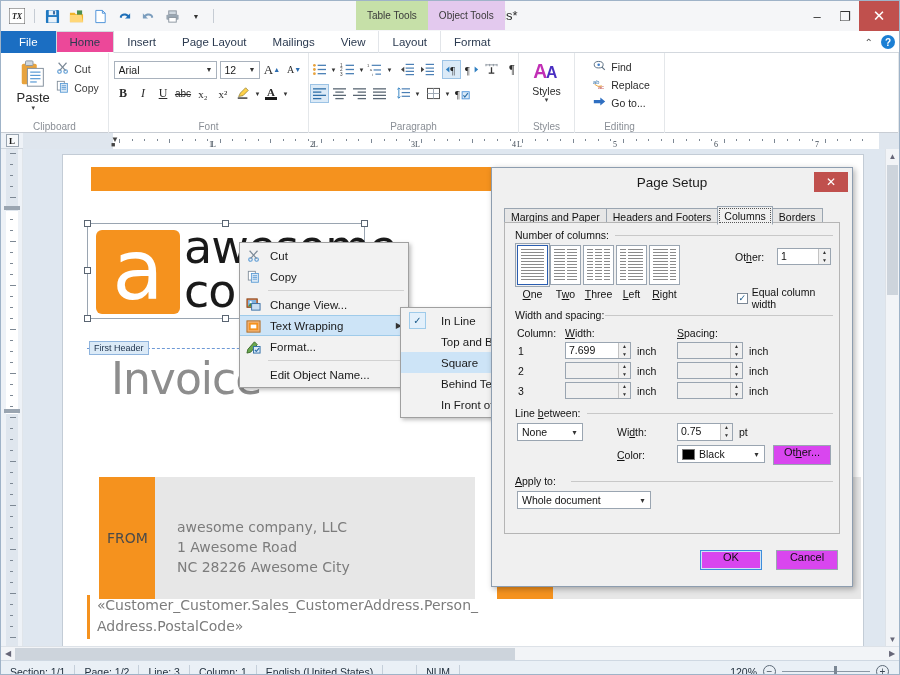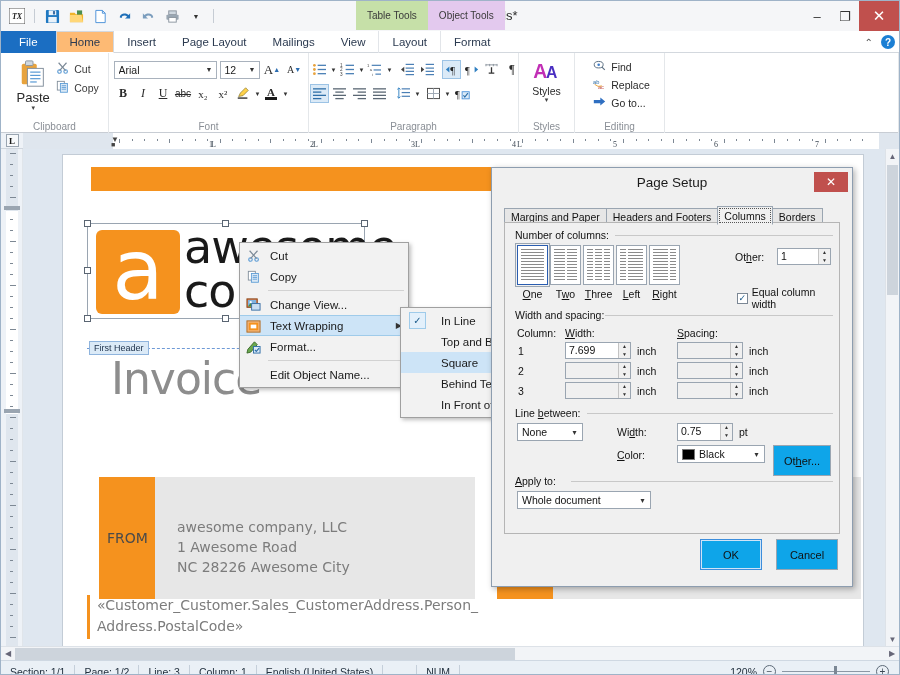--- a/index.html
+++ b/index.html
@@ -28,21 +28,21 @@
   .wbtns { position:absolute; right:0; top:0; display:flex; height:30px; }
   .wbtn { width:28px; height:30px; display:flex; align-items:center; justify-content:center;
           font-size:13px; color:#333; }
   .wbtn.close { width:40px; background:#c0504d; color:#fff; font-size:15px; }
 
   
   .ribbontabs { position:relative; height:22px; background:#fff; display:flex; align-items:stretch;
                 border-bottom:1px solid #d3d8de; }
   .rtab { padding:0 13px; height:22px; line-height:22px; font-size:11.5px; color:#2b3a50; }
   .rtab.file { background:#1b6ec2; color:#fff; padding:0 18px; }
-  .rtab.active { background:#fdba74; border:1px solid #d3d8de; border-bottom-color:#fff; margin-bottom:-1px; line-height:21px;}
+  .rtab.active { background:#ec4899; border:1px solid #d3d8de; border-bottom-color:#fff; margin-bottom:-1px; line-height:21px;}
   .rtab-sepl { border-left:1px solid #e2e5e9; }
   .ribbon-right { position:absolute; right:4px; top:0; height:22px; display:flex; align-items:center; gap:8px; }
   .chev { font-size:10px; color:#4a4a4a; }
   .helpico { width:14px; height:14px; border-radius:50%; background:#1b7fd4; color:#fff;
              font-size:10px; font-weight:bold; display:flex; align-items:center; justify-content:center; }
 
   
   .ribbon { position:relative; height:80px; background:#fff; border-bottom:1px solid #c8cdd4; display:flex; }
   .group { position:relative; height:80px; display:flex; flex-direction:column; align-items:center;
            border-right:1px solid #e4e7ea; }
@@ -204,22 +204,22 @@
   .spin .sv { flex:1; padding:0 3px; font-size:10.5px; line-height:15px; color:#111; overflow:hidden;}
   .spin.dis .sv { color:#6f6f6f; }
   .spin .sb { width:12px; border-left:1px solid #c3c3c3; display:flex; flex-direction:column; background:#f0f0f0;}
   .spin .sb span { flex:1; font-size:5px; line-height:7px; text-align:center; color:#333; }
   .dselect { display:flex; align-items:center; border:1px solid #9aa5b1; background:#fff; height:18px;
              font-size:10.5px; color:#111; padding-left:4px; }
   .dselect .sarr { margin-left:auto; width:15px; text-align:center; font-size:8px; color:#333; }
   .dcheck { display:flex; align-items:center; gap:4px; font-size:10.5px; color:#111; }
   .cbox { width:11px; height:11px; border:1px solid #7b8794; background:#fff;
           display:flex; align-items:center; justify-content:center; font-size:9px; color:#1b5a8a; }
-  .dbtn { border:1px solid #9aa5b1; background:#0ea5e9; height:31px; min-width:58px;
-          display:flex; align-items:center; justify-content:center; font-size:11px; color:#111; }
+  .dbtn { border:1px solid #9aa5b1; background:#d946ef; height:20px; min-width:58px;
+          display:flex; justify-content:center; font-size:11px; color:#111; }
   .dbtn.def { border:1px solid #3c8ddc; box-shadow:0 0 0 1px #cfe4f7 inset; }
   .swatch { width:13px; height:11px; background:#000; border:1px solid #777; }
   .underl { text-decoration:underline; }
 </style>
 </head>
 <body>
 
 <div id="app">
 
   <div class="titlebar">

